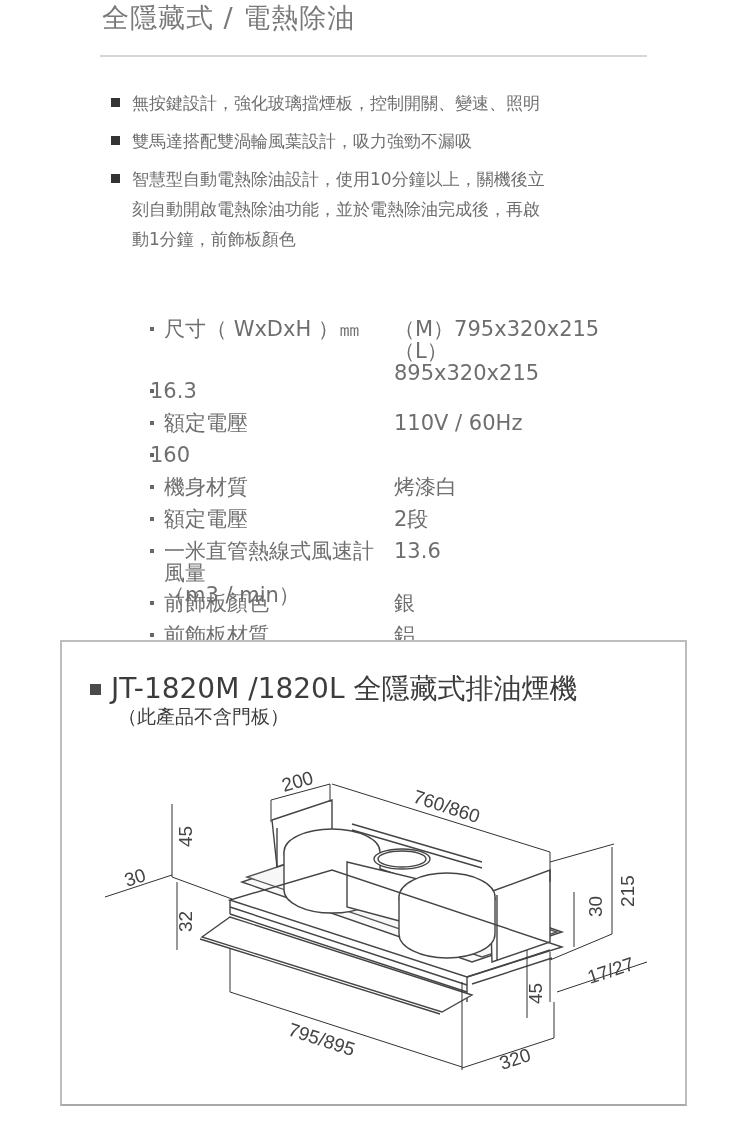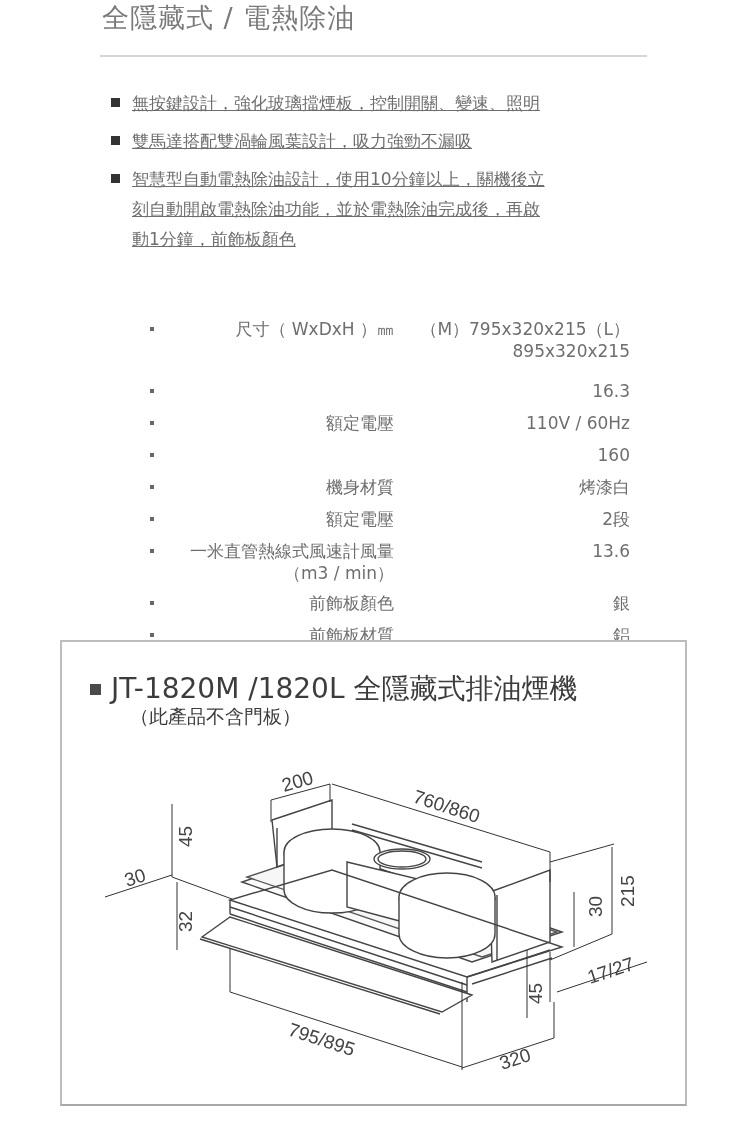--- a/index.html
+++ b/index.html
@@ -4,34 +4,34 @@
 <style>
   html, body { margin: 0; padding: 0; background: #ffffff; }
   body { width: 750px; height: 1125px; position: relative; overflow: hidden;
          font-family: "DejaVu Sans", "Liberation Sans", sans-serif; color: #666; }
   .page-title { position: absolute; left: 102px; top: 0; font-size: 27px; color: #7a7a7a;
                 letter-spacing: 1px; white-space: nowrap; }
   .title-rule { position: absolute; left: 100px; top: 55px; width: 547px; height: 2px; background: #d6d6d6; }
 
   .features { position: absolute; left: 108px; top: 88px; width: 540px; font-size: 17px;
               line-height: 30px; color: #6e6e6e; }
-  .feature { position: relative; padding-left: 24px; margin-bottom: 8px; text-decoration: underline; }
+  .feature { position: relative; padding-left: 24px; margin-bottom: 8px; }
   .feature .bullet { position: absolute; left: 3px; top: 10px; width: 9px; height: 9px; background: #333; }
 
-  .specs { position: absolute; left: 150px; top: 318px; width: 480px; font-size: 17px; color: #6e6e6e; text-align: right; }
+  .specs { position: absolute; left: 150px; top: 318px; width: 480px; font-size: 21px; color: #6e6e6e; }
   .spec-row { position: relative; display: flex; }
   .spec-row .dot { position: absolute; left: 0; top: 9px; width: 4px; height: 4px; background: #666; }
   .spec-row .label { width: 230px; padding-left: 14px; line-height: 22px; }
   .spec-row .value { flex: 1; line-height: 22px; }
 
   .diagram-box { position: absolute; left: 60px; top: 640px; width: 623px; height: 462px;
                  border: 2px solid #bdbdbd; border-bottom-color: #a8a8a8; background: #fff; }
   .model-title { position: absolute; left: 28px; top: 28px; font-size: 28px; color: #3c3c3c; white-space: nowrap; }
   .model-title .sq { display: inline-block; width: 11px; height: 11px; background: #4a4a4a; margin-right: 10px; vertical-align: 3px; }
-  .model-sub { position: absolute; left: 68px; top: 62px; font-size: 19px; color: #3c3c3c; white-space: nowrap; }
+  .model-sub { position: absolute; left: 56px; top: 62px; font-size: 19px; color: #3c3c3c; white-space: nowrap; }
   .drawing { position: absolute; left: 0; top: 0; }
 </style>
 </head>
 <body>
 
 <div class="page-title">全隱藏式 / 電熱除油</div>
 <div class="title-rule"></div>
 
 <div class="features">
   <div class="feature">

